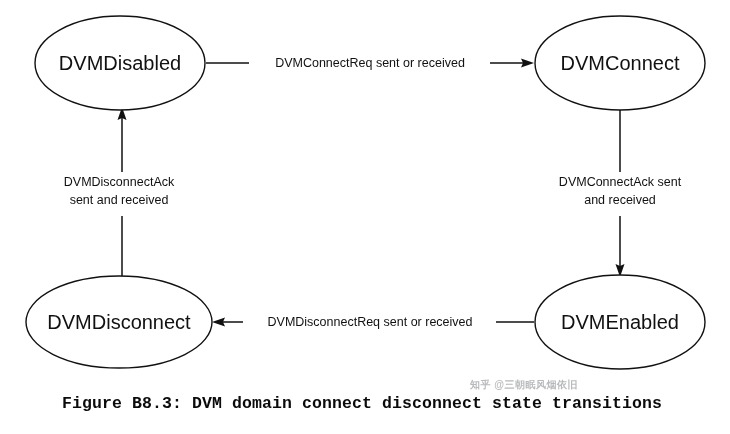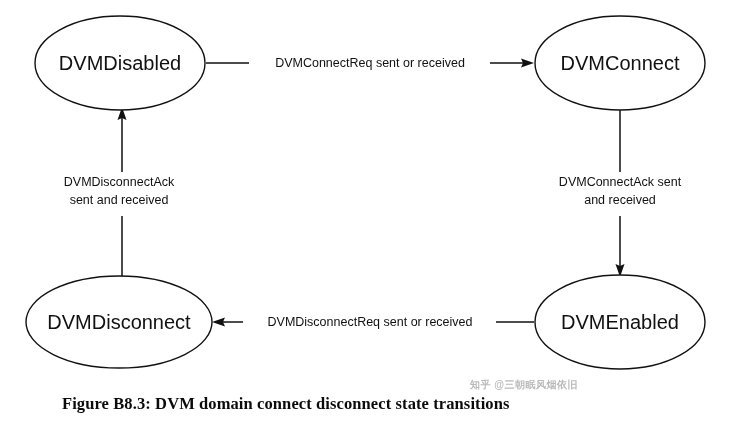--- a/index.html
+++ b/index.html
@@ -46,21 +46,21 @@
     fill: none;
   }
   .arrow-head {
     fill: #111111;
     stroke: none;
   }
   .caption-text {
     position: absolute;
     left: 62px;
     top: 394px;
-    font-family: Liberation Serif, serif;
+    font-family: Liberation Mono, monospace;
     font-size: 16.5px;
     font-weight: bold;
     color: #0b0b0b;
     letter-spacing: 0.1px;
     white-space: nowrap;
   }
   .watermark {
     position: absolute;
     left: 470px;
     top: 378px;

